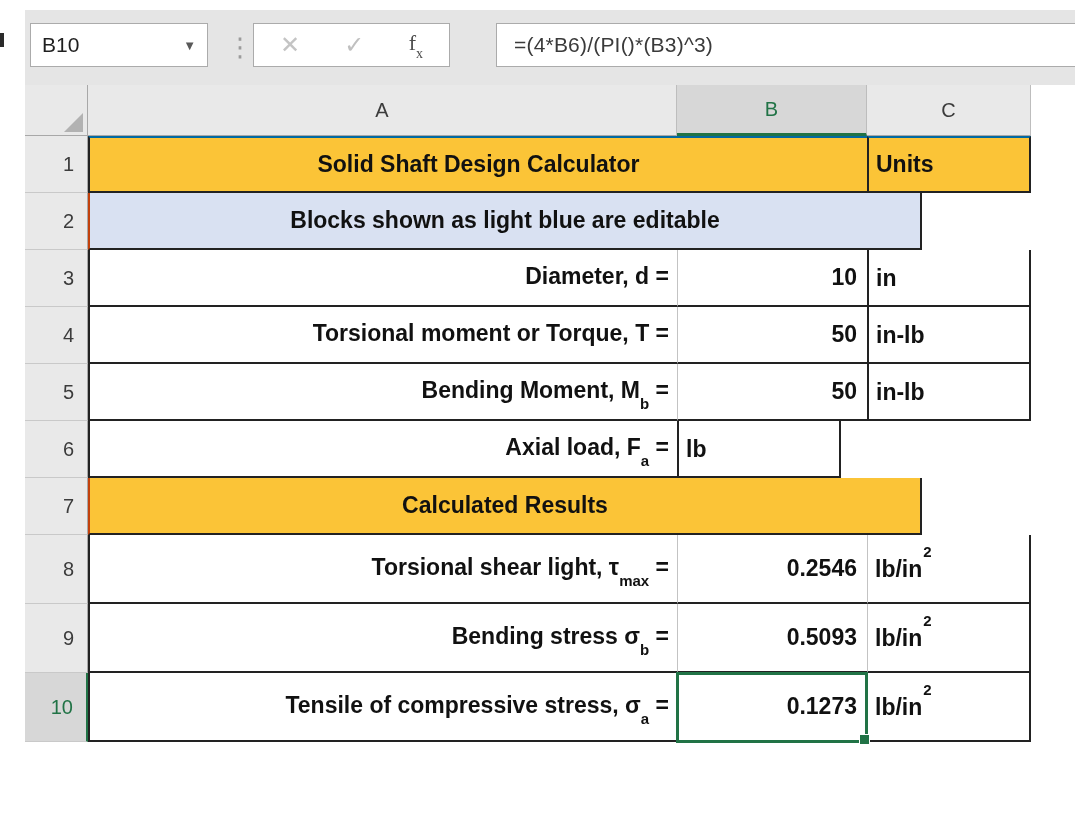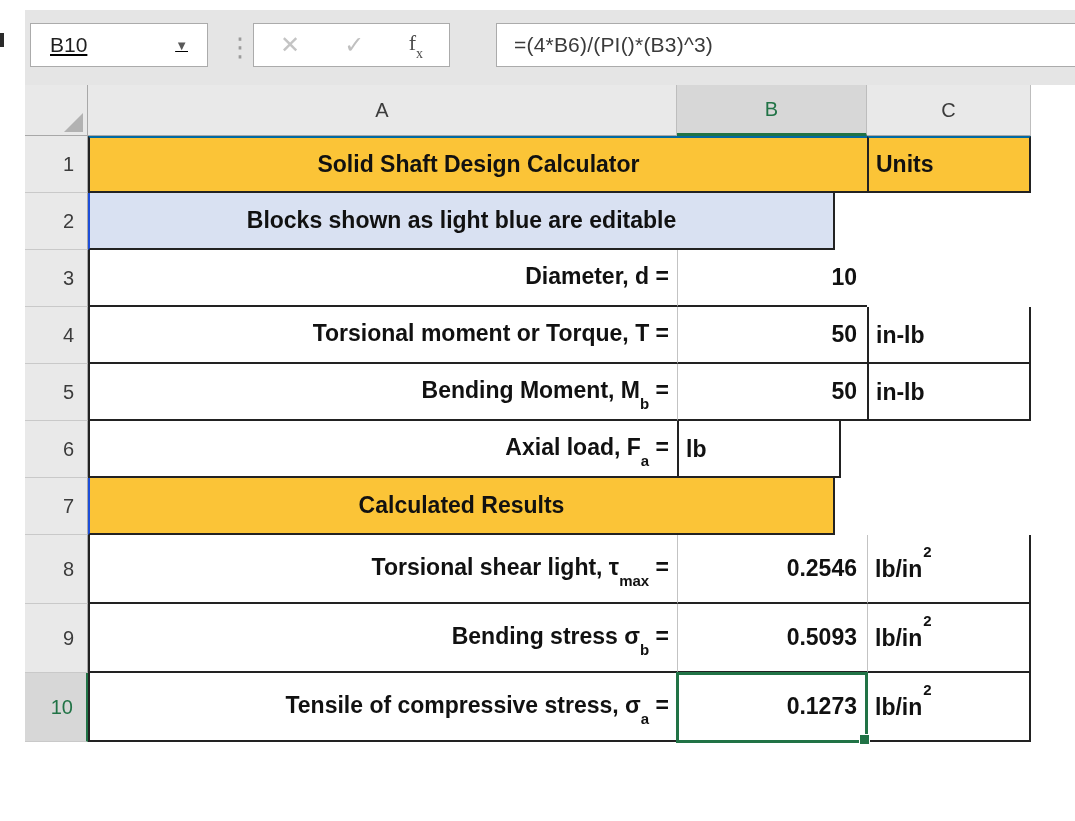--- a/index.html
+++ b/index.html
@@ -3,21 +3,21 @@
 <meta charset="utf-8">
 <style>
   html,body{margin:0;padding:0;}
   body{font-family:"Liberation Sans",sans-serif;}
   .canvas{position:relative;width:1075px;height:821px;background:#ffffff;overflow:hidden;}
 
   
   .toolbar-bg{position:absolute;left:25px;top:10px;width:1050px;height:75px;background:#e5e5e5;}
   .artifact{position:absolute;left:0;top:33px;width:4px;height:14px;background:#2a2a2a;}
   .name-box{position:absolute;left:30px;top:23px;width:178px;height:44px;background:#fff;
-            border:1px solid #ababab;box-sizing:border-box;display:flex;align-items:center;padding:0 19px;text-decoration:underline;}
+            border:1px solid #ababab;box-sizing:border-box;display:flex;align-items:center;padding:0 11px;}
   .nb-text{font-size:21px;color:#1f1f1f;}
   .nb-arrow{margin-left:auto;font-size:13px;color:#595959;}
   .sep-dots{position:absolute;left:227px;top:28px;font-size:26px;color:#9b9b9b;line-height:38px;}
   .fx-box{position:absolute;left:253px;top:23px;width:197px;height:44px;background:#fff;
           border:1px solid #ababab;box-sizing:border-box;display:flex;align-items:center;
           justify-content:space-between;padding:0 26px;}
   .ic-x{color:#c4c4c4;font-size:24px;}
   .ic-check{color:#c0c0c0;font-size:24px;}
   .ic-fx{color:#4d4d4d;font-size:22px;font-family:"Liberation Serif",serif;}
   .ic-fx sub{font-size:14px;position:relative;top:2px;}
@@ -45,21 +45,21 @@
   .rh-sel{background:#d7d7d7;color:#217346;border-right:2px solid #217346;font-weight:400;}
 
   .cell{box-sizing:border-box;background:#fff;display:flex;align-items:center;
         font-size:23px;font-weight:700;color:#111;border-bottom:2px solid #222;}
   .top2 .cell{border-top:2px solid #0369a1;}
   .cA{width:589px;border-left:2px solid #222;justify-content:flex-end;padding-right:8px;text-align:right;}
   .cB{width:190px;border-left:1px solid #c3c3c3;justify-content:flex-end;padding-right:10px;}
   .cC{width:164px;border-left:2px solid #222;border-right:2px solid #222;padding-left:7px;}
   .light .cC{border-left:1px solid #c3c3c3;}
   .mAB{width:779px;border-left:2px solid #222;justify-content:center;}
-  .mABC{width:747px;border-left:2px solid #1d4ed8;border-right:2px solid #222;justify-content:center;}
+  .mABC{width:834px;border-left:2px solid #c2410c;border-right:2px solid #222;justify-content:center;}
   .gold{background:#FBC437;}
   .blue{background:#D9E1F2;}
 
   .cell sub{font-size:15px;font-weight:700;position:relative;top:5px;line-height:1;}
   .cell sup{font-size:15px;font-weight:700;position:relative;top:-11px;line-height:1;margin-left:1px;}
 
   .selection{position:absolute;left:651px;top:587px;width:192px;height:71px;box-sizing:border-box;
              border:3px solid #217346;pointer-events:none;}
   .fill-handle{position:absolute;right:-5px;bottom:-5px;width:9px;height:9px;background:#217346;border:1px solid #fff;}
 </style>
@@ -113,20 +113,23 @@
     </div>
 
     <div class="row hR">
       <div class="rh">3</div>
       <div class="cell cA">
         <span><span>Diameter, d =</span><sub></sub><span></span></span>
       </div>
       <div class="cell cB">
         <span>10</span>
       </div>
+      <div class="cell cC">
+        <span><span>in</span><sup></sup></span>
+      </div>
     </div>
 
     <div class="row hR">
       <div class="rh">4</div>
       <div class="cell cA">
         <span><span>Torsional moment or Torque, T =</span><sub></sub><span></span></span>
       </div>
       <div class="cell cB">
         <span>50</span>
       </div>

